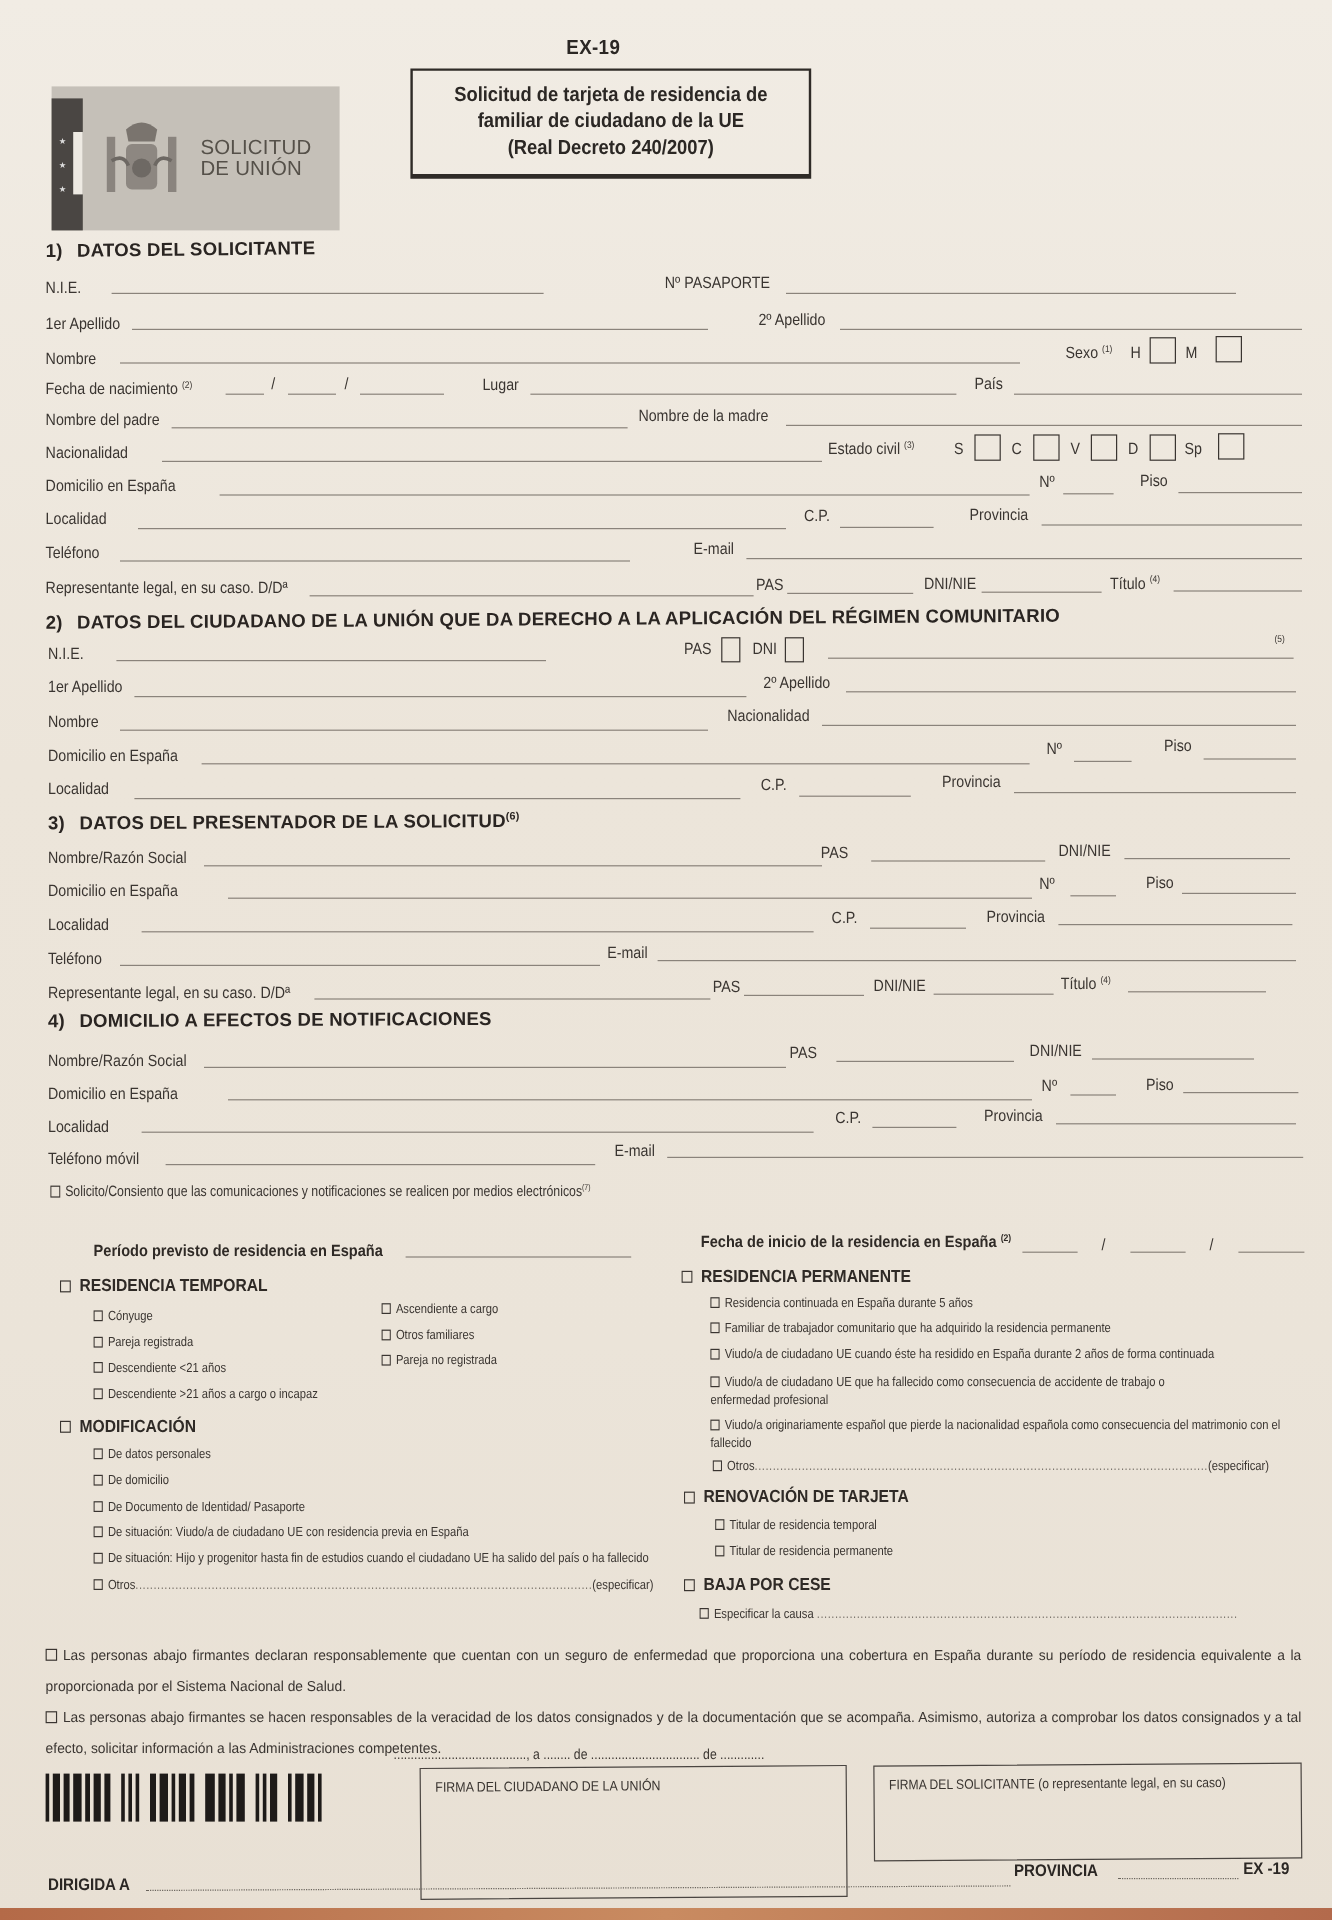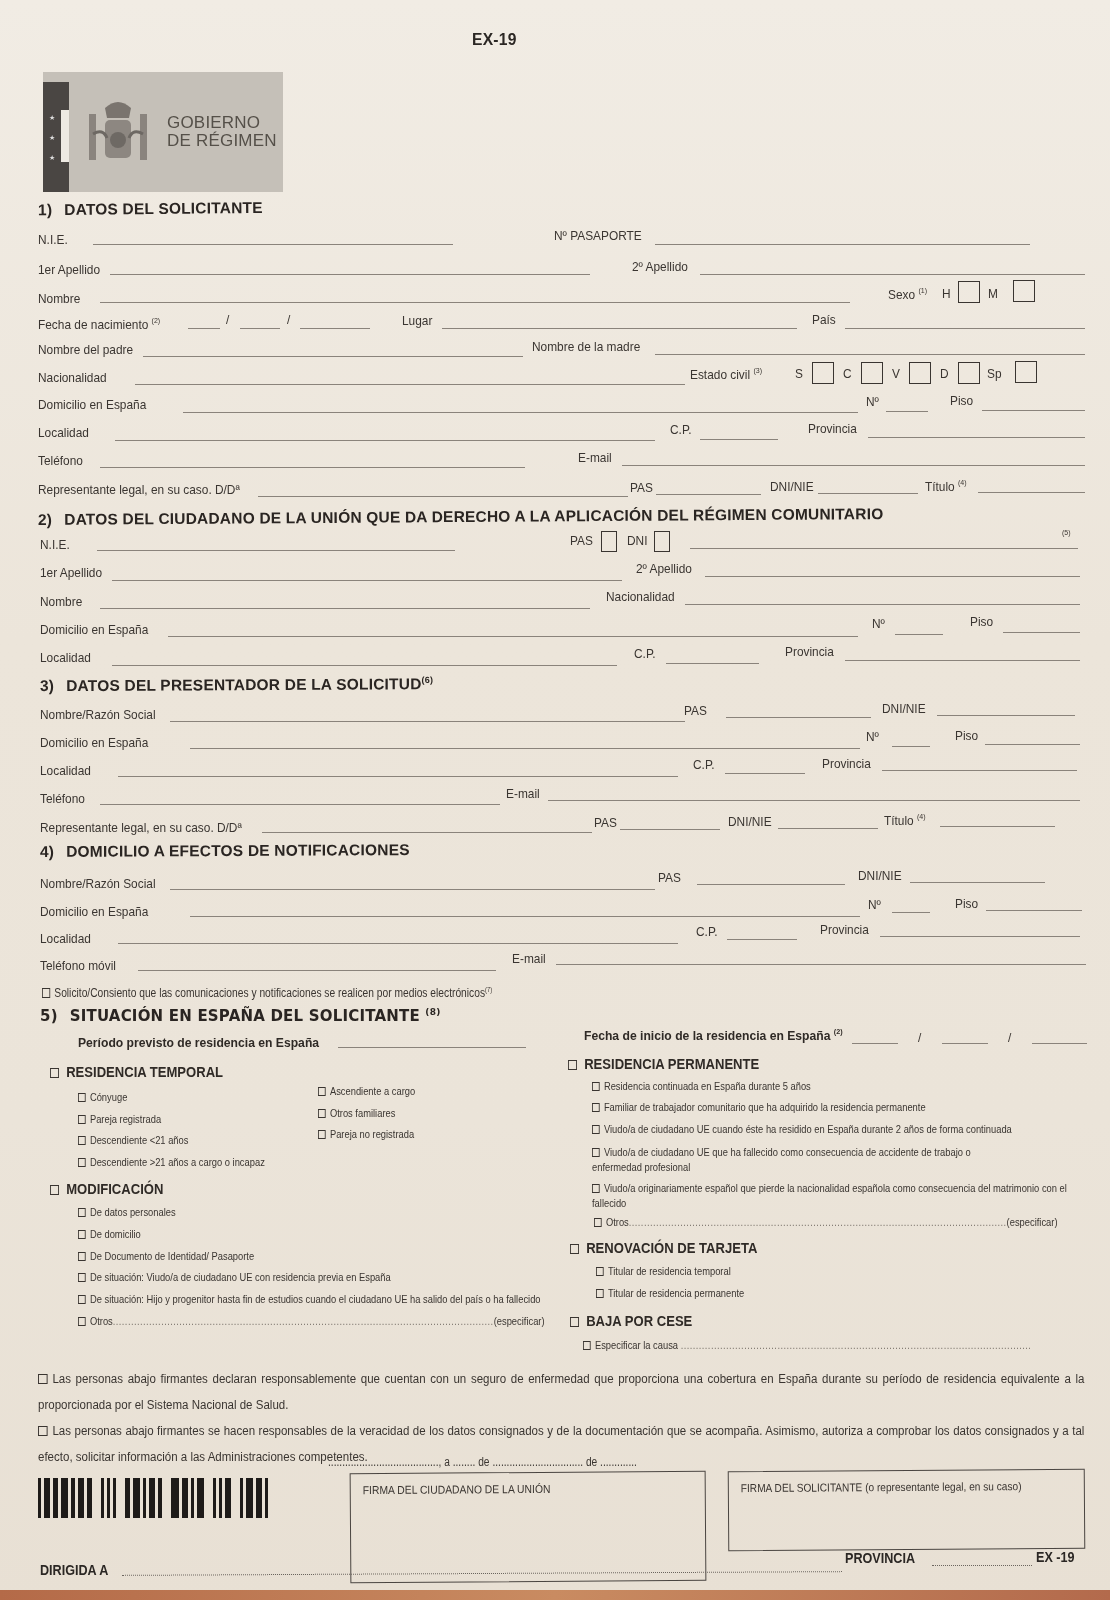--- a/index.html
+++ b/index.html
@@ -84,25 +84,30 @@
     <svg class="crest" viewBox="0 0 66 78">
       <rect x="20" y="26" width="26" height="38" rx="5" fill="#8d8781"></rect>
       <path d="M20 14 Q33 2 46 14 L44 24 L22 24 Z" fill="#7a746e"></path>
       <rect x="4" y="20" width="7" height="46" fill="#8a847e"></rect>
       <rect x="55" y="20" width="7" height="46" fill="#8a847e"></rect>
       <path d="M8 40 Q18 34 22 44" stroke="#6d6863" stroke-width="3" fill="none"></path>
       <path d="M58 40 Q48 34 44 44" stroke="#6d6863" stroke-width="3" fill="none"></path>
       <circle cx="33" cy="46" r="8" fill="#6e6964"></circle>
     </svg>
     <div class="gtext">
-      <div>GOBIERNO</div>
-      <div>DE RÉGIMEN</div>
+      <div>SOLICITUD</div>
+      <div>DE UNIÓN</div>
     </div>
   </div>
 
+  <div class="abs title-box">
+    <span>Solicitud de tarjeta de residencia de</span>
+    <span>familiar de ciudadano de la UE</span>
+    <span>(Real Decreto 240/2007)</span>
+  </div>
 
 
   <div class="abs sec-title" style="left:38px; top:200px; transform:rotate(-0.6deg)">
     <span class="num">1)</span><span>DATOS DEL SOLICITANTE</span>
   </div>
 
   <div class="abs lbl" style="left:38px; top:232px">N.I.E.</div>
   <div class="abs line" style="left:93px; top:244px; width:360px"></div>
   <div class="abs lbl" style="left:554px; top:228px">Nº PASAPORTE</div>
   <div class="abs line" style="left:655px; top:244px; width:375px"></div>
@@ -281,23 +286,20 @@
 
   <div class="abs lbl" style="left:40px; top:958px">Teléfono móvil</div>
   <div class="abs line" style="left:138px; top:970px; width:358px"></div>
   <div class="abs lbl" style="left:512px; top:951px">E-mail</div>
   <div class="abs line" style="left:556px; top:964px; width:530px"></div>
 
   <div class="abs opt" style="left:42px; top:986px; font-size:12.5px; transform:scaleX(0.82)">
     <span class="cb" style="width:10px;height:10px"></span><span>Solicito/Consiento que las comunicaciones y notificaciones se realicen por medios electrónicos</span><span class="sup" style="font-size:7px;vertical-align:super">(7)</span>
   </div>
 
-  <div class="abs sec-title sec5" style="left:40px; top:1007px">
-    <span class="num">5)</span><span>SITUACIÓN EN ESPAÑA DEL SOLICITANTE</span> <sup>(8)</sup>
-  </div>
 
   <div class="abs opt-head" style="left:78px; top:1035px; font-size:13.5px">Período previsto de residencia en España</div>
   <div class="abs line" style="left:338px; top:1047px; width:188px"></div>
 
   <div class="abs opt-head" style="left:584px; top:1027px; font-size:13.5px"><span>Fecha de inicio de la residencia en España</span> <span style="font-size:8px;vertical-align:super">(2)</span></div>
   <div class="abs line" style="left:852px; top:1043px; width:46px"></div>
   <div class="abs lbl" style="left:918px; top:1030px">/</div>
   <div class="abs line" style="left:942px; top:1043px; width:46px"></div>
   <div class="abs lbl" style="left:1008px; top:1030px">/</div>
   <div class="abs line" style="left:1032px; top:1043px; width:55px"></div>

